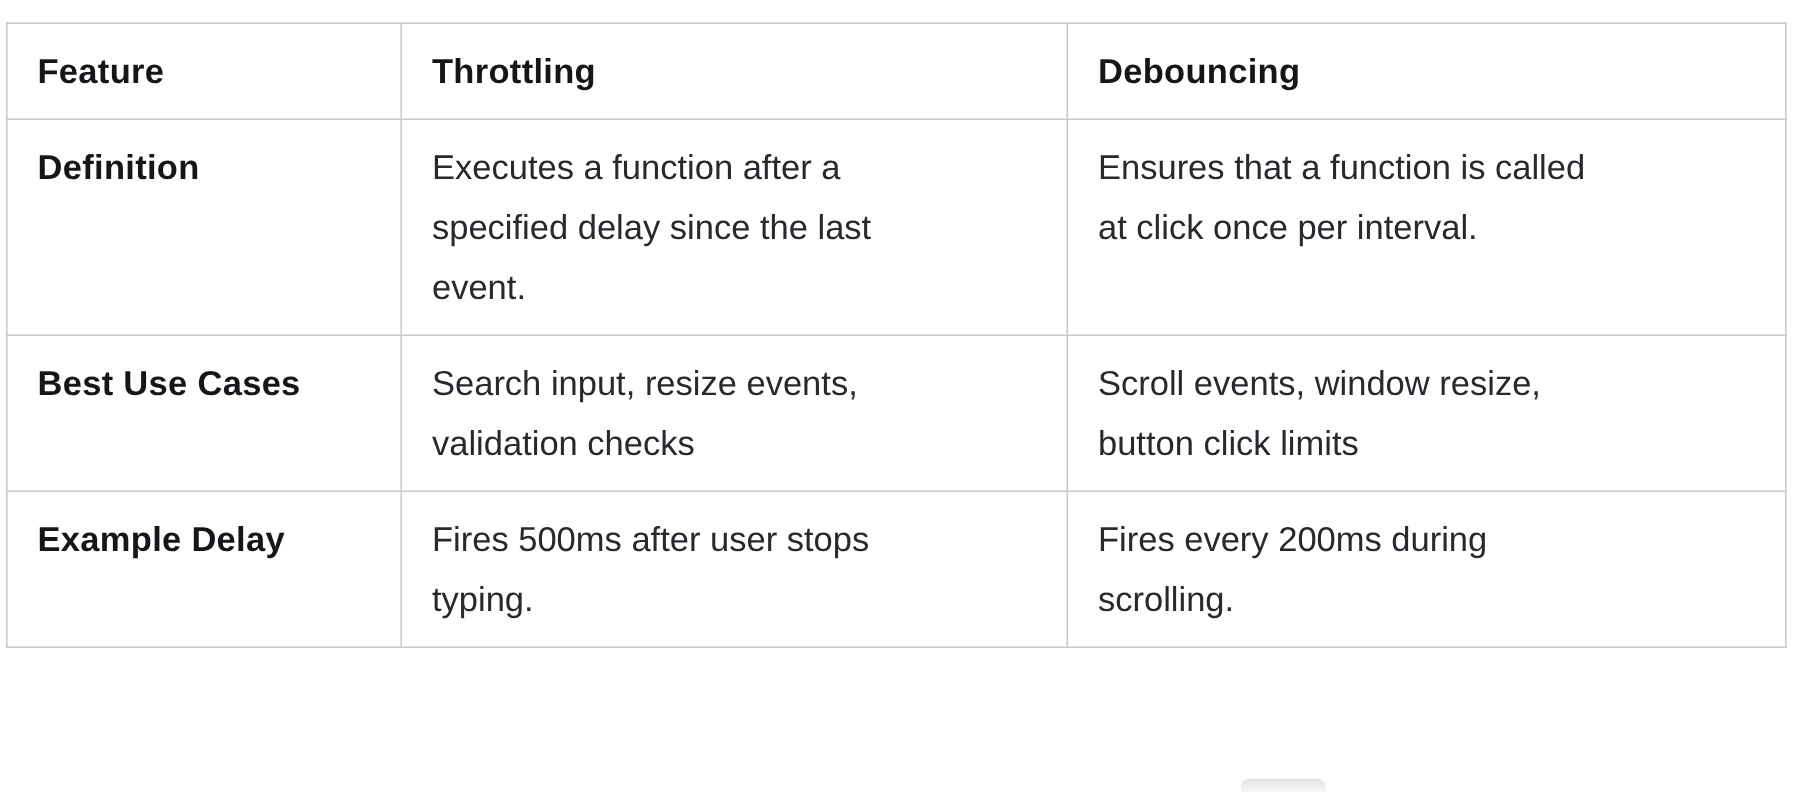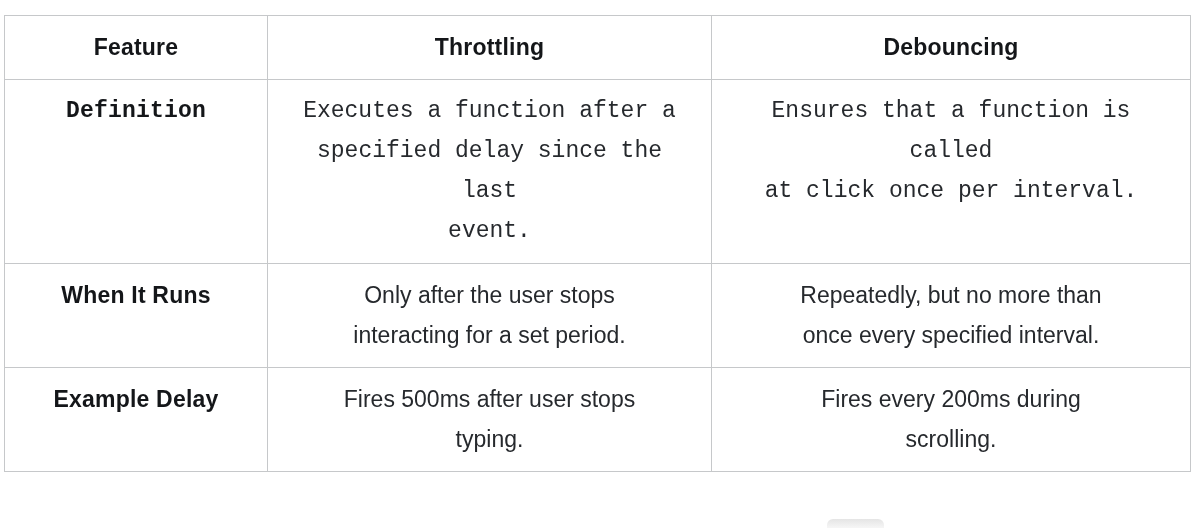--- a/index.html
+++ b/index.html
@@ -21,37 +21,37 @@
     top: 15px;
     width: 1186px;
     border-collapse: collapse;
     table-layout: fixed;
     background: #ffffff;
   }
   table.compare th,
   table.compare td {
     border: 1px solid #c6c8ca;
     vertical-align: top;
-    text-align: center;
+    text-align: left;
     padding: 11px 20px 12px 20px;
     font-size: 23px;
     line-height: 40px;
     color: #26292d;
     font-weight: 400;
     white-space: pre-line;
     box-sizing: border-box;
   }
   table.compare th,
   table.compare td.feature-cell {
     font-weight: 700;
     color: #141619;
     letter-spacing: 0.2px;
   }
   table.compare thead tr       { height: 58px; }
-  table.compare tbody tr.r-def { height: 137px; font-family: Liberation Mono, monospace; }
+  table.compare tbody tr.r-def { height: 137px; }
   table.compare tbody tr.r-use { height: 102px; }
   table.compare tbody tr.r-run { height: 103px; }
   table.compare tbody tr.r-ex  { height: 102px; }
 
   
   .cropped-artifact {
     position: absolute;
     left: 827px;
     top: 519px;
     width: 57px;
@@ -81,26 +81,26 @@
     </thead>
     <tbody>
       <tr class="r-def">
         <td class="feature-cell">Definition</td>
         <td>Executes a function after a
 specified delay since the last
 event.</td>
         <td>Ensures that a function is called
 at click once per interval.</td>
       </tr>
-      <tr class="r-run">
-        <td class="feature-cell">When It Runs</td>
-        <td>Only after the user stops
-interacting for a set period.</td>
-        <td>Repeatedly, but no more than
-once every specified interval.</td>
+      <tr class="r-use">
+        <td class="feature-cell">Best Use Cases</td>
+        <td>Search input, resize events,
+validation checks</td>
+        <td>Scroll events, window resize,
+button click limits</td>
       </tr>
       <tr class="r-ex">
         <td class="feature-cell">Example Delay</td>
         <td>Fires 500ms after user stops
 typing.</td>
         <td>Fires every 200ms during
 scrolling.</td>
       </tr>
     </tbody>
   </table>

